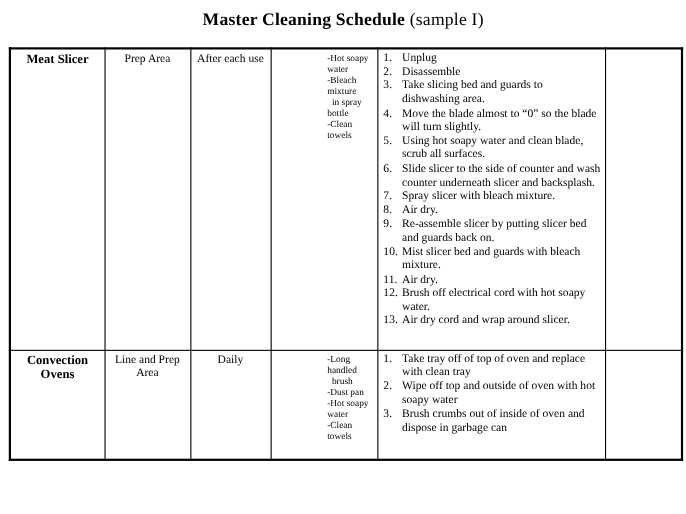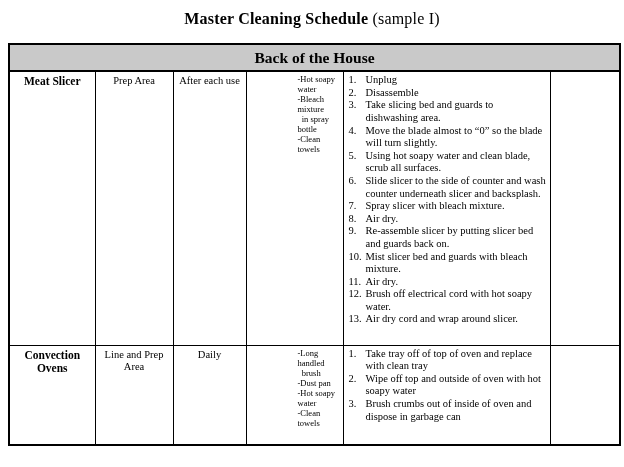--- a/index.html
+++ b/index.html
@@ -98,23 +98,20 @@
 <table class="schedule">
   <colgroup>
     <col class="c-what">
       <col class="c-where">
       <col class="c-when">
     <col class="c-supplies">
       <col class="c-how">
       <col class="c-who">
   </colgroup>
   <tbody>
-    <tr>
-      <td class="banner-cell" colspan="6" style="background: rgb(201, 201, 201);">Back of the House</td>
-    </tr>
   <tr class="data-row data-row-0">
         <td class="cell-what">Meat Slicer</td>
         <td class="cell-where">Prep Area</td>
         <td class="cell-when">After each use</td>
         <td class="cell-supplies">
           <div class="supply-line">-Hot soapy water</div>
           <div class="supply-line">-Bleach mixture</div>
           <div class="supply-line">  in spray bottle</div>
           <div class="supply-line">-Clean towels</div>
         </td>

